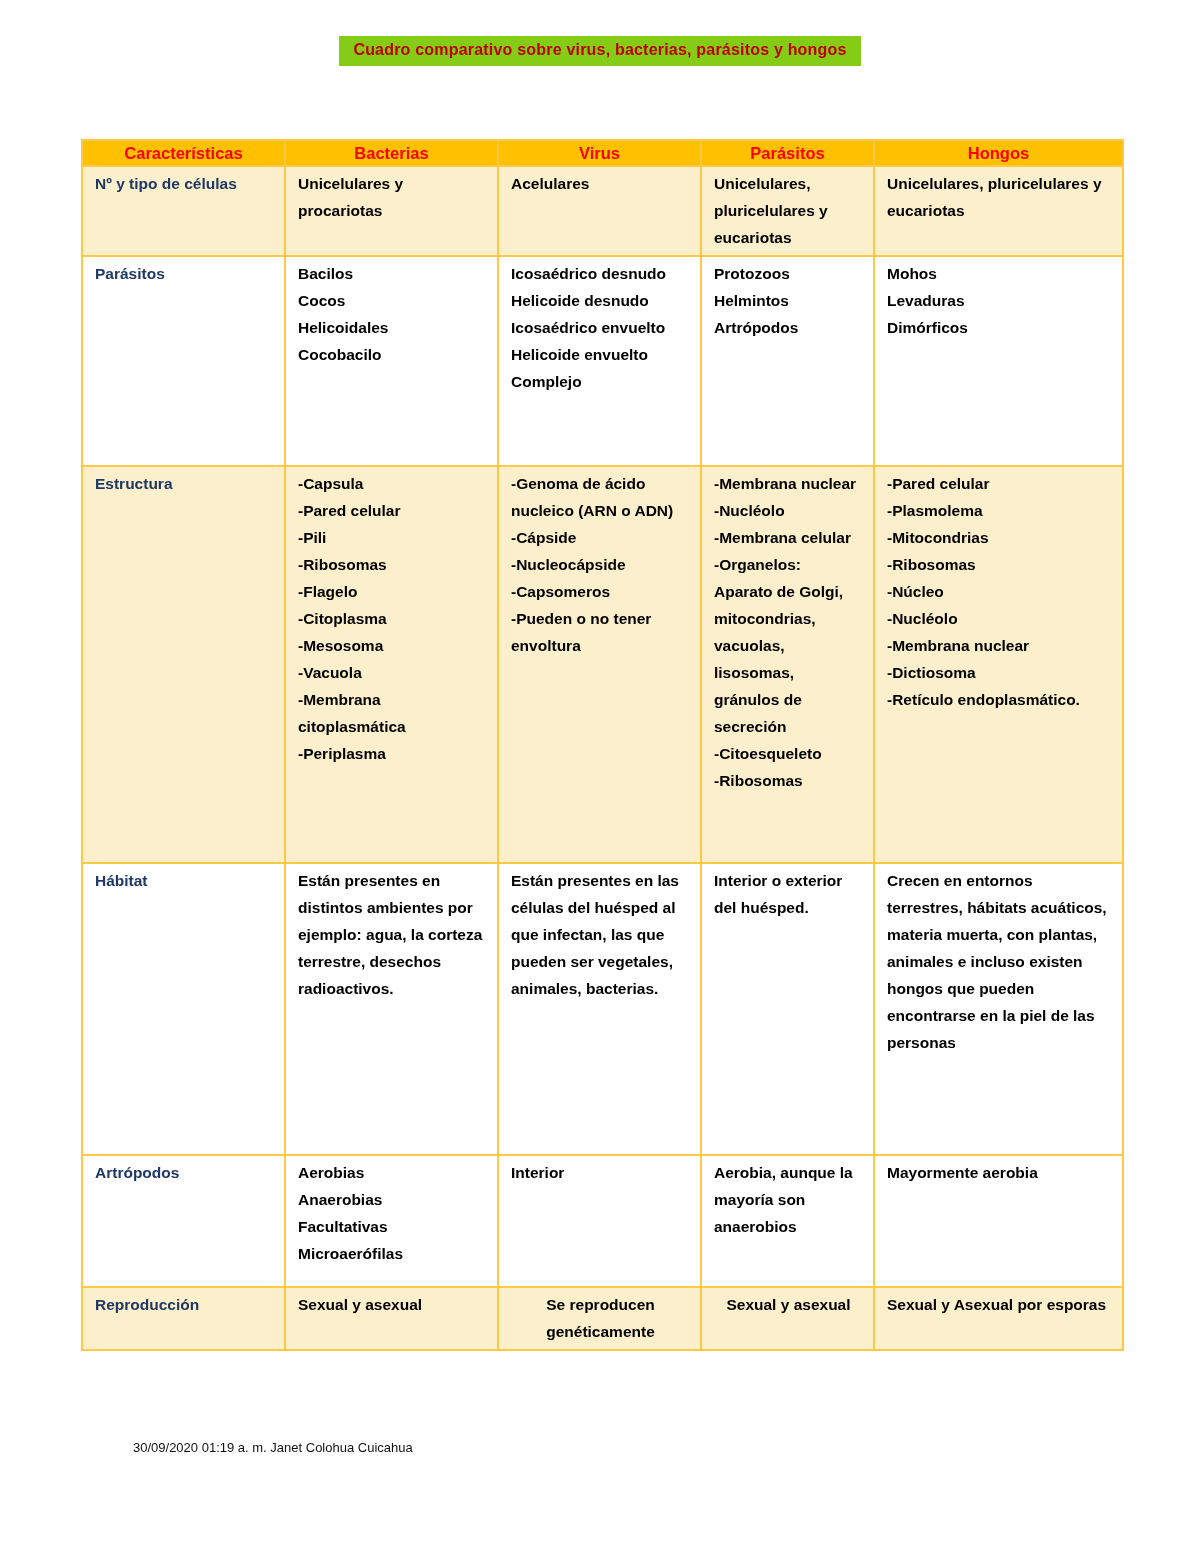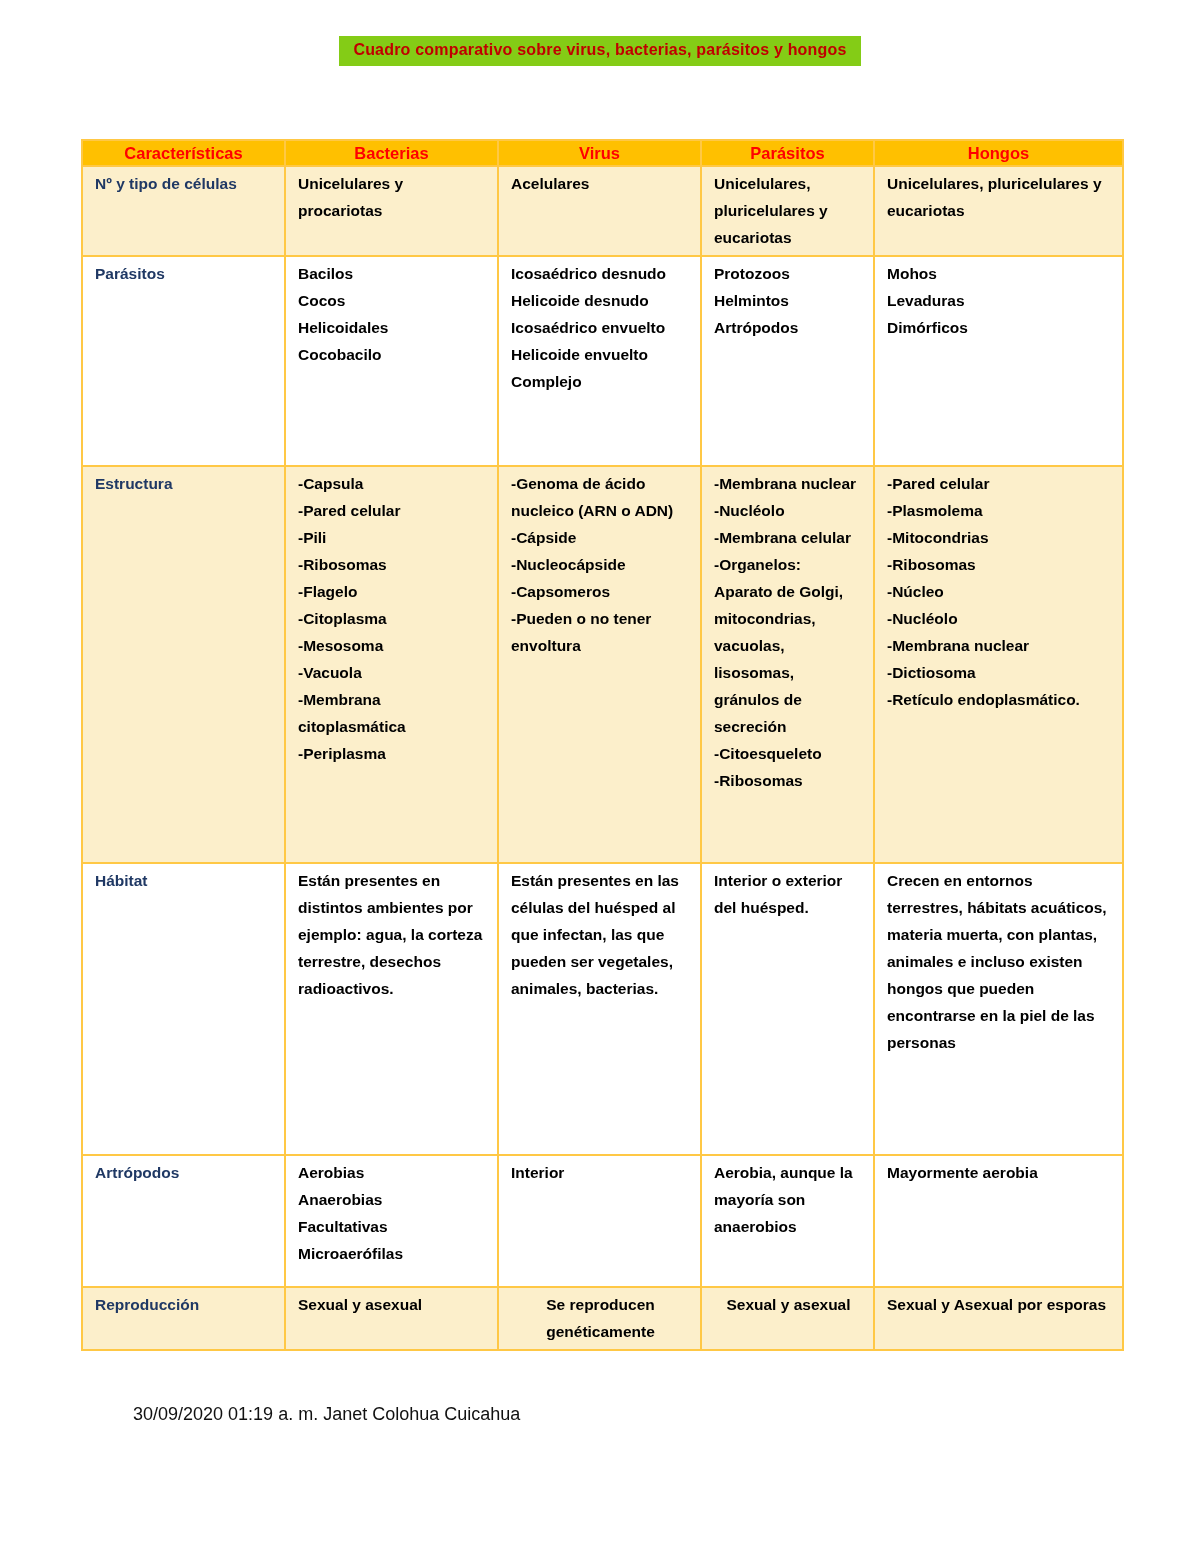--- a/index.html
+++ b/index.html
@@ -45,22 +45,22 @@
     white-space:nowrap;
   }
   td.rowlabel{
     color:#1f3864;
     font-size:16px;
   }
   tr.cream td{ background:#fcefcb; }
   tr.white td{ background:#ffffff; }
   td.center{ text-align:center;margin-left:43px; }
   .footer{
-    position:absolute; left:133px; top:1404px;
-    font-size:18px; color:#111111;
+    position:absolute; left:133px; top:1440px;
+    font-size:13px; color:#111111;
   }
 </style>
 </head>
 <body>
 
 <div class="title-wrap">
   <span class="doc-title">Cuadro comparativo sobre virus, bacterias, parásitos y hongos</span>
 </div>
 
 <table class="cmp">

